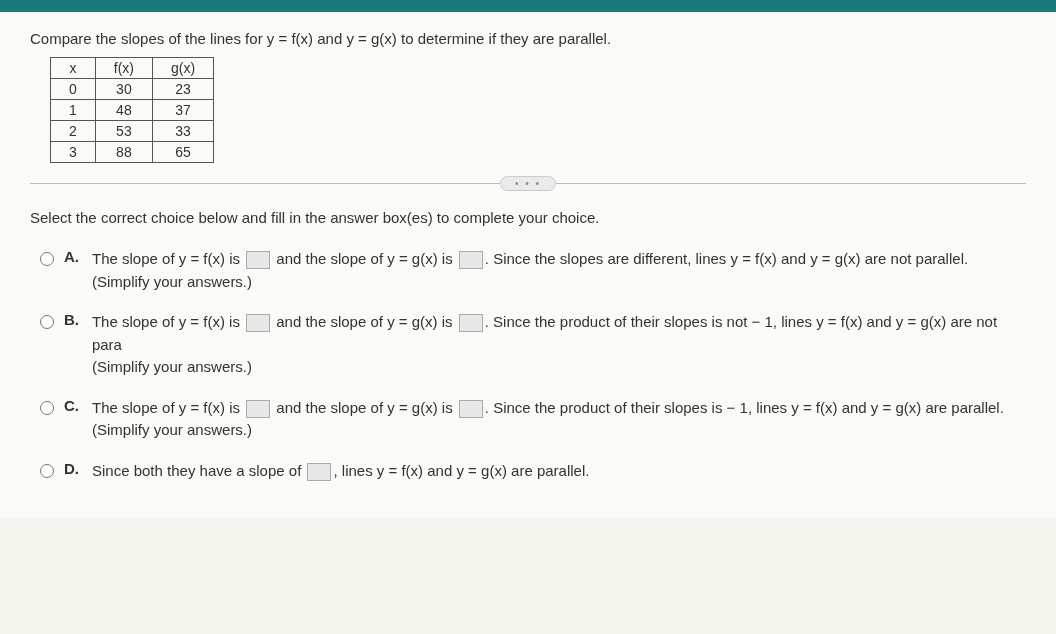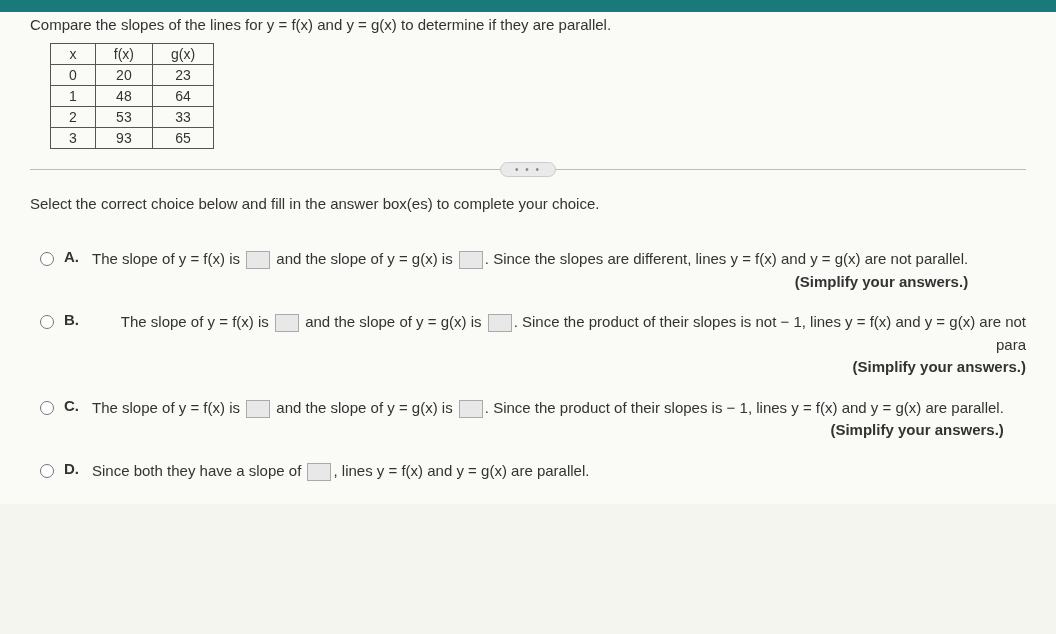--- a/index.html
+++ b/index.html
@@ -14,21 +14,21 @@
       height: 634px;
       overflow: hidden;
       position: relative;
     }
     .top-bar {
       height: 12px;
       background: #1a7a7a;
       width: 100%;
     }
     .content {
-      padding: 4px 30px;
+      padding: 18px 30px;
       background: #fafaf7;
     }
     .question-text {
       color: #333;
       font-size: 15px;
       margin-bottom: 10px;
     }
     table.data-table {
       border-collapse: collapse;
       margin-bottom: 20px;
@@ -59,21 +59,21 @@
       border: 1px solid #ccc;
       border-radius: 12px;
       padding: 1px 14px;
       font-size: 10px;
       color: #888;
       letter-spacing: 2px;
     }
     .instruction {
       color: #333;
       font-size: 15px;
-      margin-bottom: 36px;
+      margin-bottom: 22px;
     }
     .choice {
       display: flex;
       align-items: flex-start;
       margin-bottom: 18px;
       padding-left: 10px;
     }
     .choice input[type="radio"] {
       margin-top: 4px;
       margin-right: 10px;
@@ -84,70 +84,68 @@
       font-weight: bold;
       color: #333;
       margin-right: 8px;
       font-size: 15px;
       min-width: 20px;
     }
     .choice-body {
       color: #333;
       font-size: 15px;
       line-height: 1.5;
-      text-align: right;
     }
     .answer-box {
       display: inline-block;
       width: 24px;
       height: 18px;
       background: #e8e8e8;
       border: 1px solid #aaa;
       vertical-align: middle;
       margin: 0 2px;
     }
     .simplify {
       display: block;
-      font-weight: bold;
     }
   </style>
 </head>
 <body>
 
 <div class="top-bar"></div>
 
 <div class="content">
 
   <div class="question-text">Compare the slopes of the lines for y = f(x) and y = g(x) to determine if they are parallel.</div>
 
   <table class="data-table">
     <tbody>
         <tr>
       <td>x</td>
       <td>f(x)</td>
       <td>g(x)</td>
     </tr>
     <tr>
       <td>0</td>
-      <td>20</td>
+      <td>30</td>
       <td>23</td>
     </tr>
     <tr>
       <td>1</td>
       <td>48</td>
-      <td>64</td>
+      <td>37</td>
     </tr>
     <tr>
       <td>2</td>
       <td>53</td>
       <td>33</td>
     </tr>
     <tr>
       <td>3</td>
-      <td>93</td>
+      <td>88</td>
       <td>65</td>
     </tr>
   </tbody>
     </table>
 
   <hr class="divider">
   <div class="ellipsis-wrap">
     <span class="ellipsis">• • •</span>
   </div>
 

